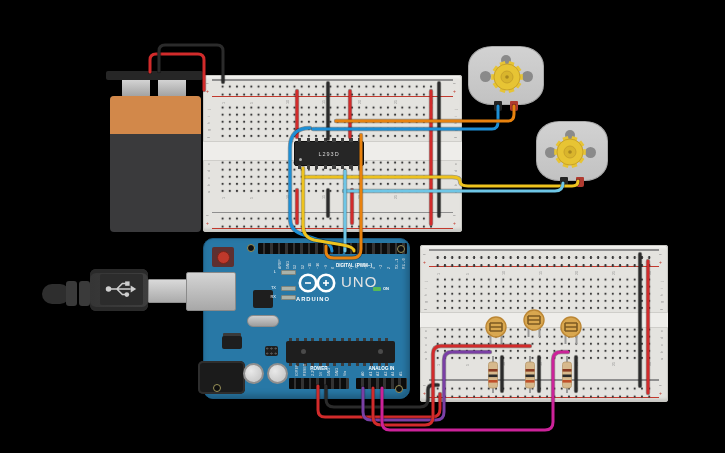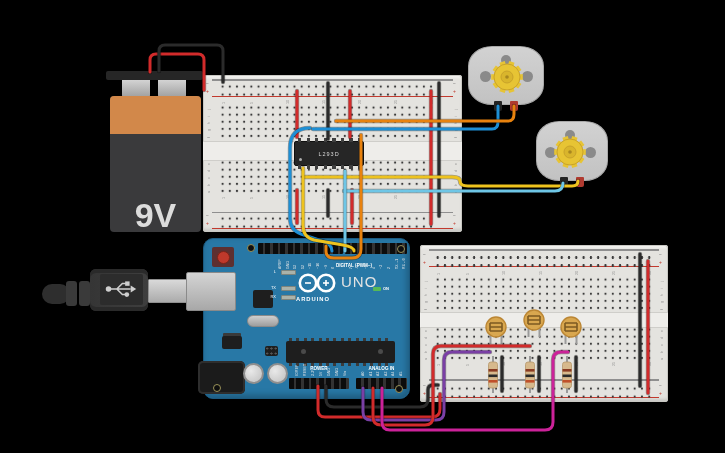--- a/index.html
+++ b/index.html
@@ -52,21 +52,20 @@
 <body>
 
 <div id="stage">
 
   <div class="abs" style="left:106px;top:58px;width:97px;height:174px;">
     <div class="bat-term" style="left:16px;top:19px;width:28px;height:19px;"></div>
     <div class="bat-term" style="left:52px;top:19px;width:28px;height:19px;"></div>
     <div class="bat-cap" style="left:0;top:13px;width:97px;height:9px;"></div>
     <div class="bat-body" style="left:4px;top:38px;width:91px;height:136px;">
       <div class="bat-orange" style="height:38px;"></div>
-      <div class="bat-text" style="top:100px;">9V</div>
     </div>
   </div>
 
   <div class="breadboard" id="bb1" style="left:203px;top:75px;width:259px;height:157px;">
       <div class="railline-g" style="left:9px;top:4px;width:241px;"></div>
       <div class="railline-r" style="left:9px;top:20.5px;width:241px;"></div>
       <div class="railline-g" style="left:9px;top:136.5px;width:241px;"></div>
       <div class="railline-r" style="left:9px;top:152.5px;width:241px;"></div>
       <div class="dots" style="left:16px;top:8.45px;width:216px;height:7.1px;background-size:7.2px 7.1px;"></div>
       <div class="dots" style="left:16px;top:16.45px;width:216px;height:7.1px;background-size:7.2px 7.1px;"></div>

